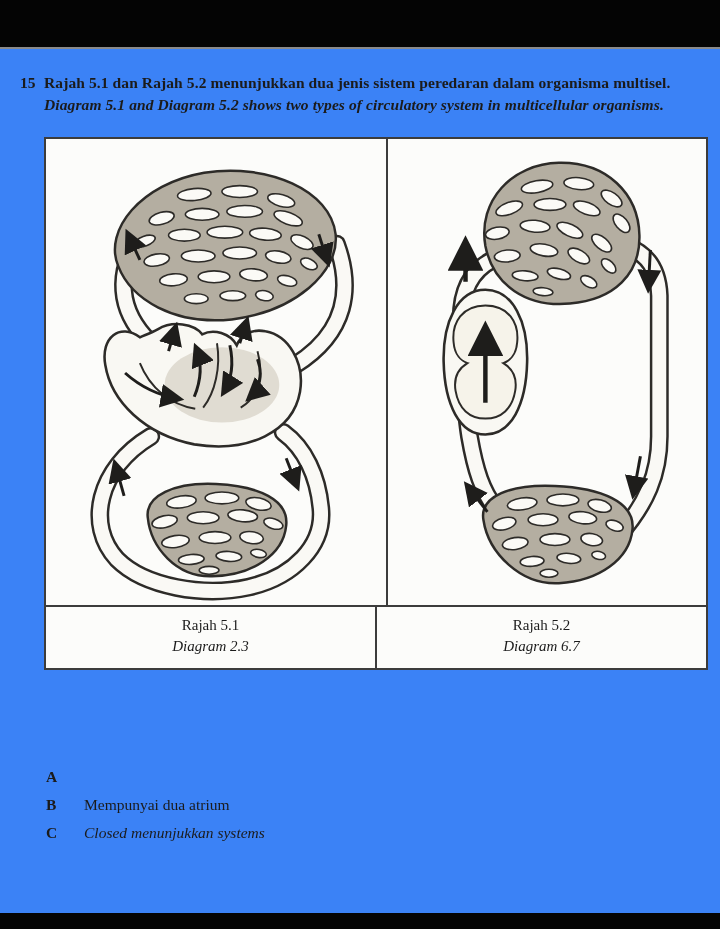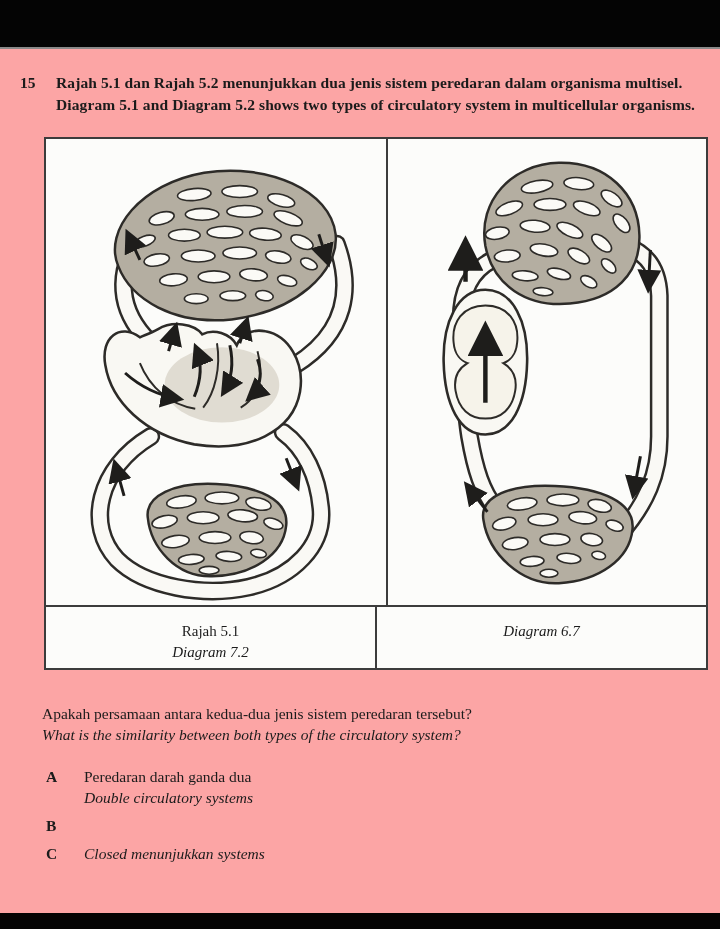--- a/index.html
+++ b/index.html
@@ -1,38 +1,38 @@
 <!DOCTYPE html>
 <html><head>
 <meta charset="utf-8">
 <style>
   html,body{margin:0;padding:0;background:#000;}
-  .page{position:relative;width:720px;height:929px;background:#fca5a5;overflow:hidden;
+  .page{position:relative;width:720px;height:929px;background:#3b82f6;overflow:hidden;
         font-family:"Liberation Serif", serif;color:#1b1b1b;}
   .bar{position:absolute;left:0;width:720px;background:#040404;}
   .bar.top{top:0;height:47px;border-bottom:2px solid #8a8a8a;}
   .bar.bottom{top:913px;height:16px;}
   
   .q-head{position:absolute;left:20px;top:72px;width:690px;font-size:15.5px;line-height:22px;}
   .q-head .row{display:flex;}
   .qnum{font-weight:bold;width:20px;flex:0 0 20px;}
-  .q-lines{margin-left:16px;}
+  .q-lines{margin-left:4px;}
   .ms-bold{font-weight:bold;letter-spacing:0.1px;}
-  .en-bold{font-weight:bold;letter-spacing:0.1px;}
+  .en-bold{font-weight:bold;font-style:italic;letter-spacing:0.1px;}
   
   .figure-box{position:absolute;left:44px;top:137px;width:664px;height:533px;
               border:2px solid #3c3c3c;box-sizing:border-box;display:flex;flex-direction:column;
               background:#fcfcfa;}
   .panels{display:flex;flex:1 1 auto;}
   .panel{position:relative;}
   .panel.left{width:342px;border-right:2px solid #3c3c3c;box-sizing:border-box;}
   .panel.right{flex:1;}
   .panel svg{display:block;width:100%;height:466px;}
   .captions{display:flex;border-top:2px solid #3c3c3c;height:61px;}
-  .cap{flex:1;text-align:center;font-size:15px;line-height:21px;padding-top:14px;}
+  .cap{flex:1;text-align:center;font-size:15px;line-height:21px;padding-top:8px;}
   .cap.capL{border-right:2px solid #3c3c3c;}
   .cap .it{font-style:italic;}
   
   .q2{position:absolute;left:42px;top:703px;width:640px;font-size:15.5px;line-height:21px;}
   .q2 .it{font-style:italic;}
   
   .options{position:absolute;left:46px;top:766px;width:620px;font-size:15.5px;line-height:21px;}
   .opt{display:flex;margin-bottom:7px;}
   .opt .letter{font-weight:bold;width:38px;flex:0 0 38px;}
   .opt .it{font-style:italic;}
@@ -234,44 +234,38 @@
             <path class="flow" marker-end="url(#ahR)" d="M 254,320 L 247,358"></path>
             <path class="flow" marker-end="url(#ahR)" d="M 100,376 L 80,350"></path>
           </g>
         </svg>
       </div>
     </div>
 
     <div class="captions">
       <div class="cap capL">
         <div>Rajah 5.1</div>
-        <div class="it">Diagram 7.2</div>
+        <div class="it">Diagram 2.3</div>
       </div>
       <div class="cap">
+        <div>Rajah 5.2</div>
         <div class="it">Diagram 6.7</div>
       </div>
     </div>
   </div>
 
-  <div class="q2">
-    <div>Apakah persamaan antara kedua-dua jenis sistem peredaran tersebut?</div>
-    <div class="it">What is the similarity between both types of the circulatory system?</div>
-  </div>
 
   <div class="options">
     <div class="opt">
       <span class="letter">A</span>
-      <div>
-        <div>Peredaran darah ganda dua</div>
-        <div class="it">Double circulatory systems</div>
-      </div>
     </div>
     <div class="opt">
       <span class="letter">B</span>
       <div>
+        <div>Mempunyai dua atrium</div>
       </div>
     </div>
     <div class="opt">
       <span class="letter">C</span>
       <div>
         <div class="it">Closed menunjukkan systems</div>
       </div>
     </div>
   </div>
 

